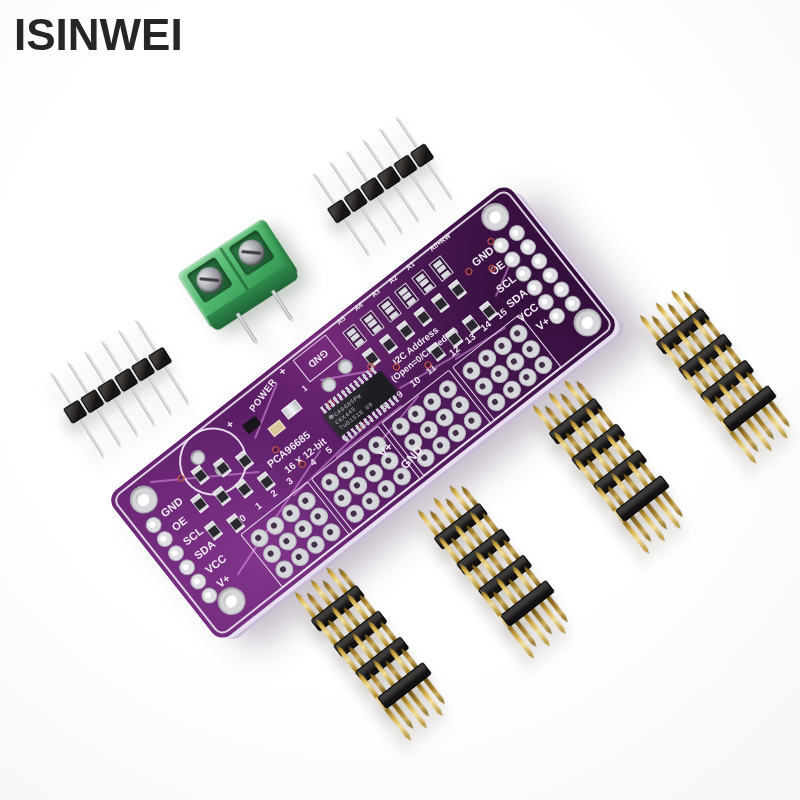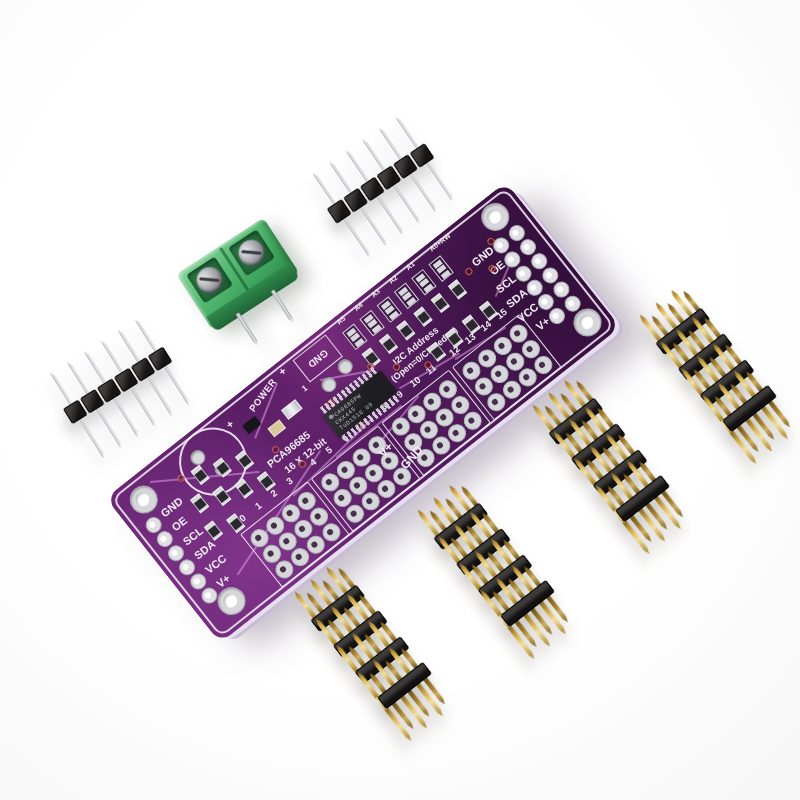--- a/index.html
+++ b/index.html
@@ -62,20 +62,21 @@
   .twell{position:absolute;width:34px;height:34px;top:12px;background:linear-gradient(145deg,#2a7a44,#1c5830);border-radius:4px;box-shadow:inset 0 2px 4px rgba(0,0,0,.5);}
   .twell i{position:absolute;left:4px;top:4px;width:26px;height:26px;border-radius:50%;background:radial-gradient(circle at 35% 30%,#e8e9ec,#9b9da3 55%,#5c5e64);box-shadow:inset 0 -2px 3px rgba(0,0,0,.5);}
   .twell i::after{content:"";position:absolute;left:3px;top:11px;width:20px;height:3px;background:#3a3c40;transform:rotate(38deg);border-radius:2px;}
   .tdivider{position:absolute;left:50px;top:8px;width:3px;height:62px;background:rgba(20,80,40,.55);}
 </style>
 </head>
 <body>
 
 <div class="stage">
 
+  <div class="logo">ISINWEI</div>
 
   <div class="board">
     <div id="mholes">
         <div class="mhole" style="left: 15px; top: 11px;">
           <i></i>
         </div>
         <div class="mhole" style="left: 21px; top: 145px;">
           <i></i>
         </div>
         <div class="mhole" style="left: 466px; top: 7px;">

